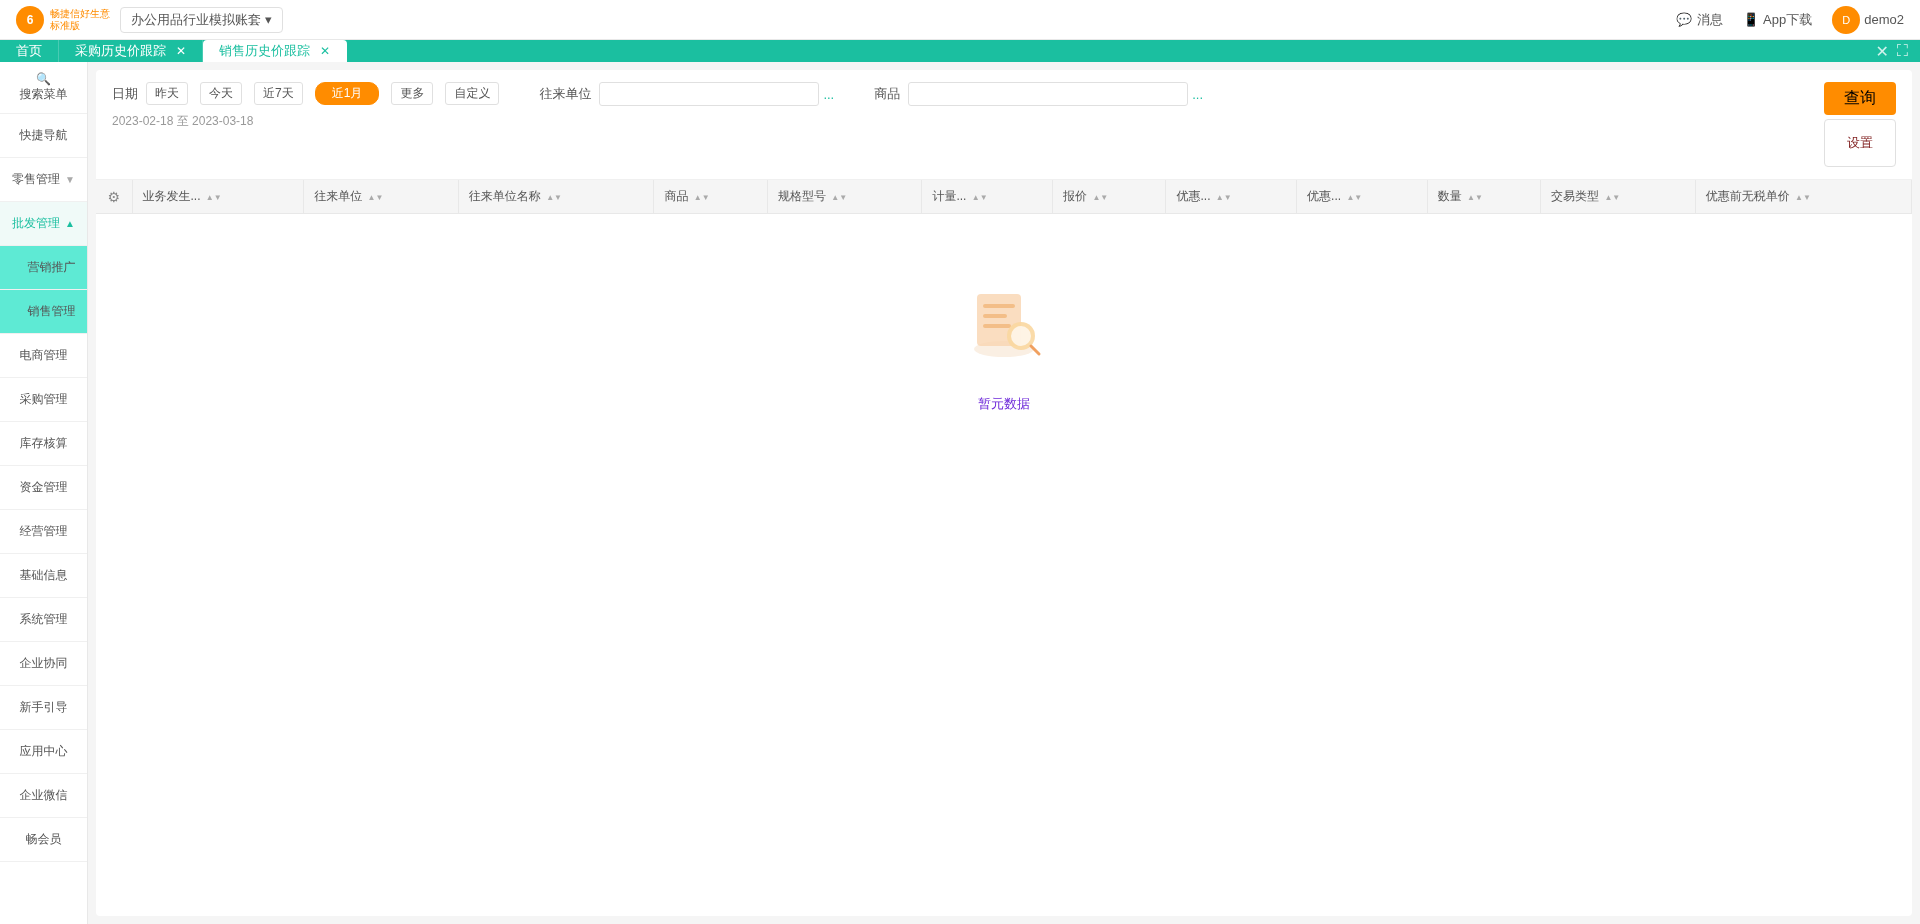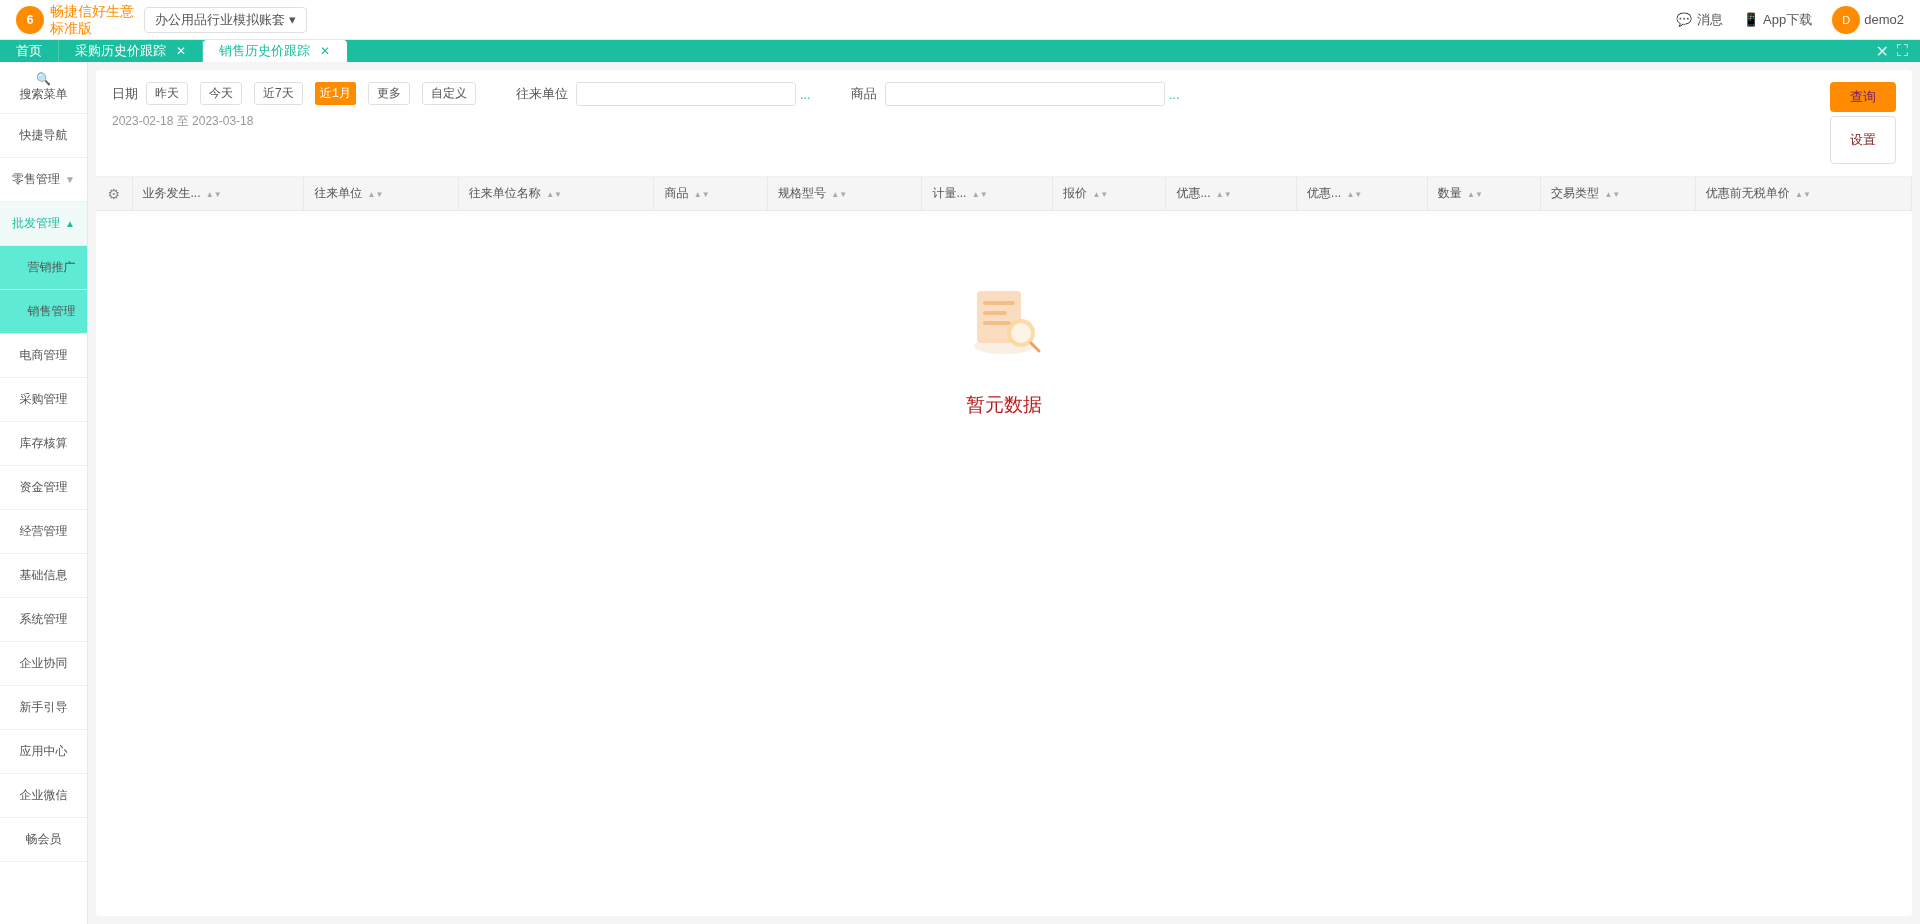--- a/index.html
+++ b/index.html
@@ -12,21 +12,21 @@
       display: flex;
       align-items: center;
       justify-content: space-between;
       padding: 0 16px;
       border-bottom: 1px solid #e8e8e8;
       flex-shrink: 0;
     }
     .top-header-left { display: flex; align-items: center; gap: 10px; }
     .logo-area { display: flex; align-items: center; gap: 6px; }
     .logo-icon { width: 28px; height: 28px; background: #ff8c00; border-radius: 50%; display: flex; align-items: center; justify-content: center; color: #fff; font-size: 12px; font-weight: bold; }
-    .logo-text { font-size: 14px; color: #ff8c00; line-height: 1.2; }
+    .logo-text { font-size: 10px; color: #ff8c00; line-height: 1.2; }
     .dropdown-selector { display: flex; align-items: center; gap: 4px; color: #555; font-size: 13px; cursor: pointer; border: 1px solid #e0e0e0; border-radius: 4px; padding: 3px 10px; }
     .top-header-right { display: flex; align-items: center; gap: 20px; }
     .header-action { display: flex; align-items: center; gap: 4px; color: #555; cursor: pointer; font-size: 13px; }
     .avatar { width: 28px; height: 28px; border-radius: 50%; background: #ff8c00; display: flex; align-items: center; justify-content: center; color: #fff; font-size: 11px; }
 
     
     .tab-bar {
       height: 22px;
       background: #1bbfa0;
       display: flex;
@@ -114,45 +114,44 @@
       border-radius: 3px;
       cursor: pointer;
       font-size: 12px;
       color: #555;
       background: #fff;
     }
     .date-btn.active {
       background: #ff8c00;
       border-color: #ff8c00;
       color: #fff;
-      border-radius: 2px;
-      padding: 2px 4px;
-      font-family: Liberation Mono, monospace;
+      border-radius: 10px;
+      padding: 2px 16px;
     }
     .date-range { font-size: 12px; color: #999; margin-top: 4px; }
     .filter-input-group { display: flex; align-items: center; gap: 4px; }
     .filter-input {
       border: 1px solid #e0e0e0;
       border-radius: 3px;
       padding: 4px 8px;
       font-size: 12px;
       color: #333;
       width: 180px;
       outline: none;
     }
     .filter-dots { color: #1bbfa0; cursor: pointer; }
 
     .filter-right { display: flex; align-items: flex-start; gap: 8px; margin-left: auto; }
     .btn-query {
       background: #ff8c00;
-      color: #701a75;
+      color: #000000;
       border: none;
       border-radius: 4px;
       padding: 6px 20px;
-      font-size: 13px;
+      font-size: 16px;
       cursor: pointer;
     }
     .btn-setting {
       border: 1px solid #e0e0e0;
       background: #fff;
       color: #7f1d1d;
       border-radius: 4px;
       padding: 14px 16px;
       font-size: 13px;
       cursor: pointer;
@@ -174,21 +173,21 @@
       font-weight: normal;
       white-space: nowrap;
       cursor: pointer;
     }
     th:first-child { width: 36px; text-align: center; }
     th .sort-arrows { display: inline-flex; flex-direction: column; margin-left: 2px; font-size: 8px; color: #aaa; }
 
     
     .empty-state { flex: 1; display: flex; flex-direction: column; align-items: center; justify-content: center; padding: 60px 0; }
     .empty-icon { font-size: 80px; margin-bottom: 12px; }
-    .empty-text { color: #b91c1c; font-size: 19px; }
+    .empty-text { color: #6d28d9; font-size: 13px; }
 
     
     .gear-icon { color: #888; font-size: 14px; }
   </style>
 </head>
 <body>
 
 <div class="top-header">
   <div class="top-header-left">
     <div class="logo-area">

